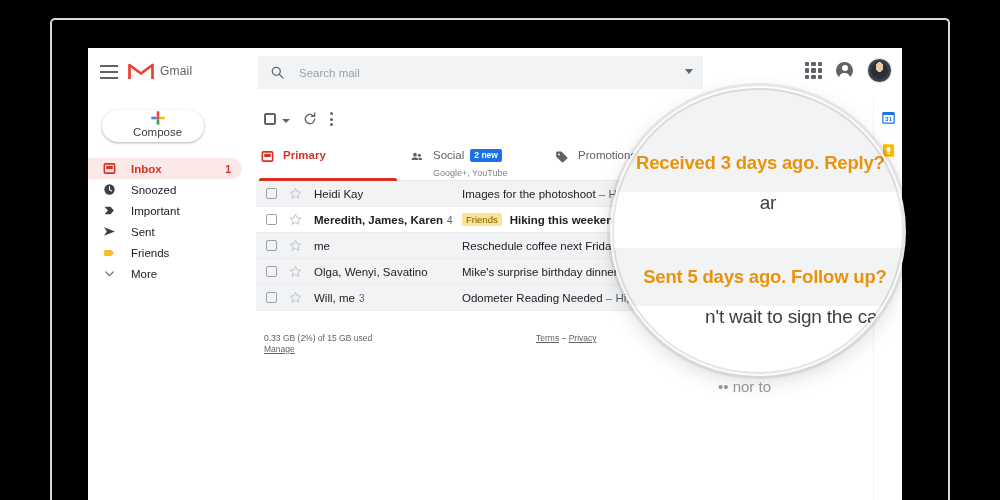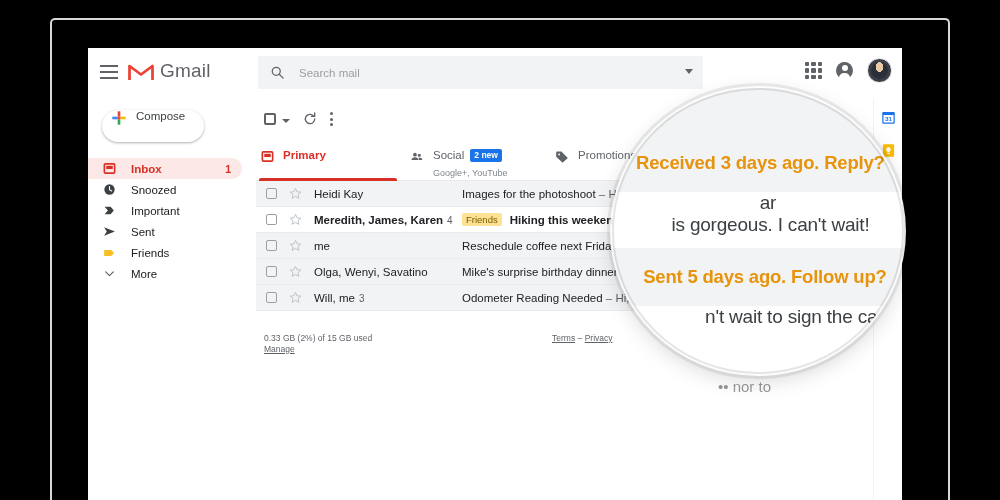--- a/index.html
+++ b/index.html
@@ -62,21 +62,21 @@
     display: block; width: 18px; height: 2px;
     background: #5f6368; margin-bottom: 4px;
   }
   #brand {
     position: absolute; left: 40px; top: 12px;
     display: flex; align-items: center; gap: 6px;
     cursor: pointer;
   }
   #brand .mlogo { width: 26px; height: 21px; display: block; }
   #brand .bt {
-    font-size: 19px; color: #5f6368;
+    font-size: 12px; color: #5f6368;
     letter-spacing: .2px;
   }
   #searchwrap {
     position: absolute; left: 170px; top: 8px;
     width: 445px; height: 33px;
     background: #f1f3f4;
     border-radius: 0;
     display: flex; align-items: center;
     cursor: text;
   }
@@ -134,21 +134,21 @@
     position: absolute; left: 0; top: 50px;
     width: 168px; height: 402px;
     background: #ffffff;
   }
   #compose {
     margin: 12px 0 0 14px;
     width: 102px; height: 32px;
     border-radius: 16px;
     background: #fff;
     box-shadow: 0 1px 3px rgba(60,64,67,.28), 0 1px 2px rgba(60,64,67,.15);
-    display: flex; align-items: flex-start; cursor: pointer;
+    display: flex; align-items: center; cursor: pointer; flex-direction: column;
   }
   #compose .plus { width: 16px; height: 16px; margin-left: 9px; flex:none; }
   #compose .lbl { font-size: 11.5px; color: #3c4043; margin-left: 9px; }
 
   .navlist { margin-top: 16px; }
   .navitem {
     height: 21px; display: flex; align-items: center;
     padding-left: 14px; position: relative;
     border-radius: 0 11px 11px 0; margin-right: 14px;
     cursor: pointer; font-size: 11.5px; color: #202124;
@@ -233,21 +233,21 @@
     margin-right: 8px; vertical-align: 1px;
   }
   .mrow .subj { color: #202124; }
   .mrow.unread .subj { font-weight: bold; }
   .mrow .snip { color: #5f6368; }
 
   
   #footer { position: relative; margin-top: 22px; height: 30px; font-size: 8.5px; color: #5f6368; }
   #storage { position: absolute; left: 8px; top: 0; line-height: 11px; }
   #storage a { color: #5f6368; }
-  #legal { position: absolute; left: 296px; top: 0; }
+  #legal { position: absolute; left: 280px; top: 0; }
   #legal a { color: #5f6368; }
 
   
   #rail {
     position: absolute; right: 0; top: 50px;
     width: 28px; height: 402px;
     background: #fff; border-left: 1px solid #f1f3f4;
     display: flex; flex-direction: column; align-items: center;
     padding-top: 12px; gap: 18px;
   }
@@ -596,21 +596,20 @@
 
     <div class="mag-band gray" style="top:0; height:46px;"></div>
 
     <div class="mag-band gray" style="top:46px; height:58px; padding-left:6px;">
       <span class="mag-frag">e...</span>
       <span class="mag-text nudge" style="margin-left:10px;">Received 3 days ago. Reply?</span>
     </div>
 
     <div class="mag-band white" style="top:104px; height:56px; padding-left:6px;">
       <span class="mag-text">ar</span>
-      <span class="mag-text" style="margin-left:5px;">is gorgeous.  I can't wait!</span>
     </div>
 
     <div class="mag-band gray" style="top:160px; height:58px; padding-left:6px;">
       <span class="mag-frag">..</span>
       <span class="mag-text nudge" style="margin-left:28px;">Sent 5 days ago. Follow up?</span>
     </div>
 
     <div class="mag-band white" style="top:218px; height:68px; padding-left:40px;">
       <span class="mag-text">n't wait to sign the card.</span>
     </div>

